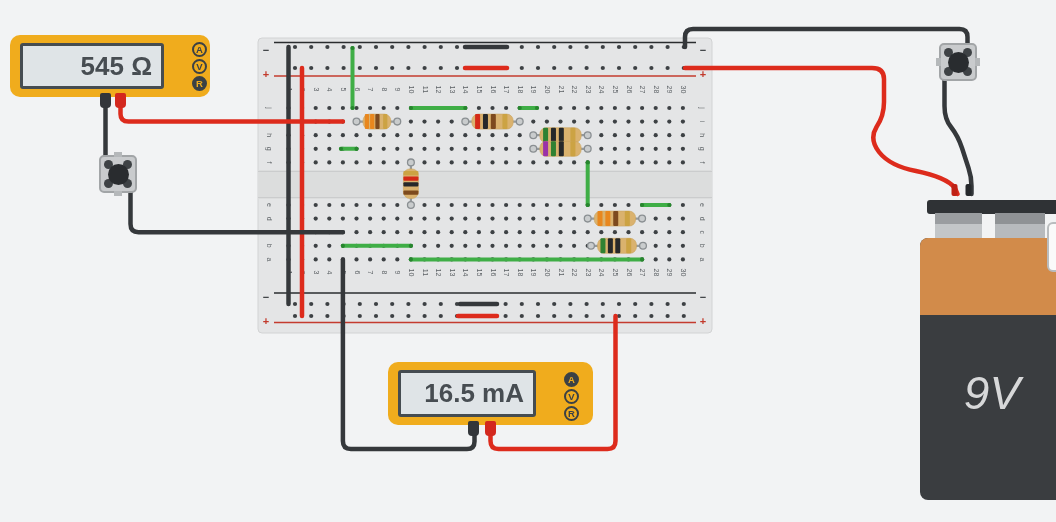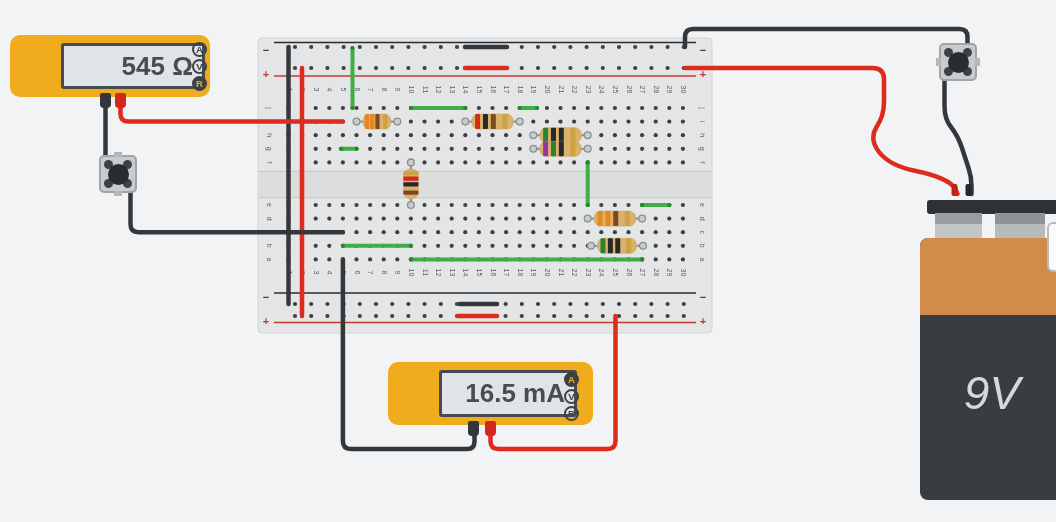--- a/index.html
+++ b/index.html
@@ -4,21 +4,21 @@
 <style>
   html,body{margin:0;padding:0;background:#f2f3f4;}
   #stage{position:relative;width:1056px;height:522px;overflow:hidden;background:#f2f3f4;
          font-family:"Liberation Sans",sans-serif;}
   #scene{position:absolute;left:0;top:0;font-family:"Liberation Sans",sans-serif;}
 
   
   .meter{position:absolute;background:#f0ac1d;border-radius:10px;}
   .display{position:absolute;left:10px;top:8px;background:#dfe4e7;border:3px solid #454c51;
            border-radius:3px;display:flex;align-items:center;justify-content:flex-end;
-           padding-right:9px;font-weight:bold;font-size:26px;color:#474d52;box-sizing:content-box;margin-left:41px;}
+           padding-right:9px;font-weight:bold;font-size:26px;color:#474d52;box-sizing:content-box;}
   .mbtn{position:absolute;width:15px;height:15px;border-radius:50%;border:2px solid #3b4145;
         color:#3b4145;font-size:9.5px;font-weight:bold;display:flex;align-items:center;
         justify-content:center;box-sizing:border-box;}
   .mbtn.sel{background:#3b4145;color:#f0ac1d;}
   .probe{position:absolute;width:11px;height:15px;border-radius:2px 2px 4px 4px;}
   .probe-black{background:#33363a;}
   .probe-red{background:#d3281e;}
 
   
   .pushbutton{position:absolute;width:38px;height:38px;background:#c9cbcd;border:2px solid #a2a5a7;

